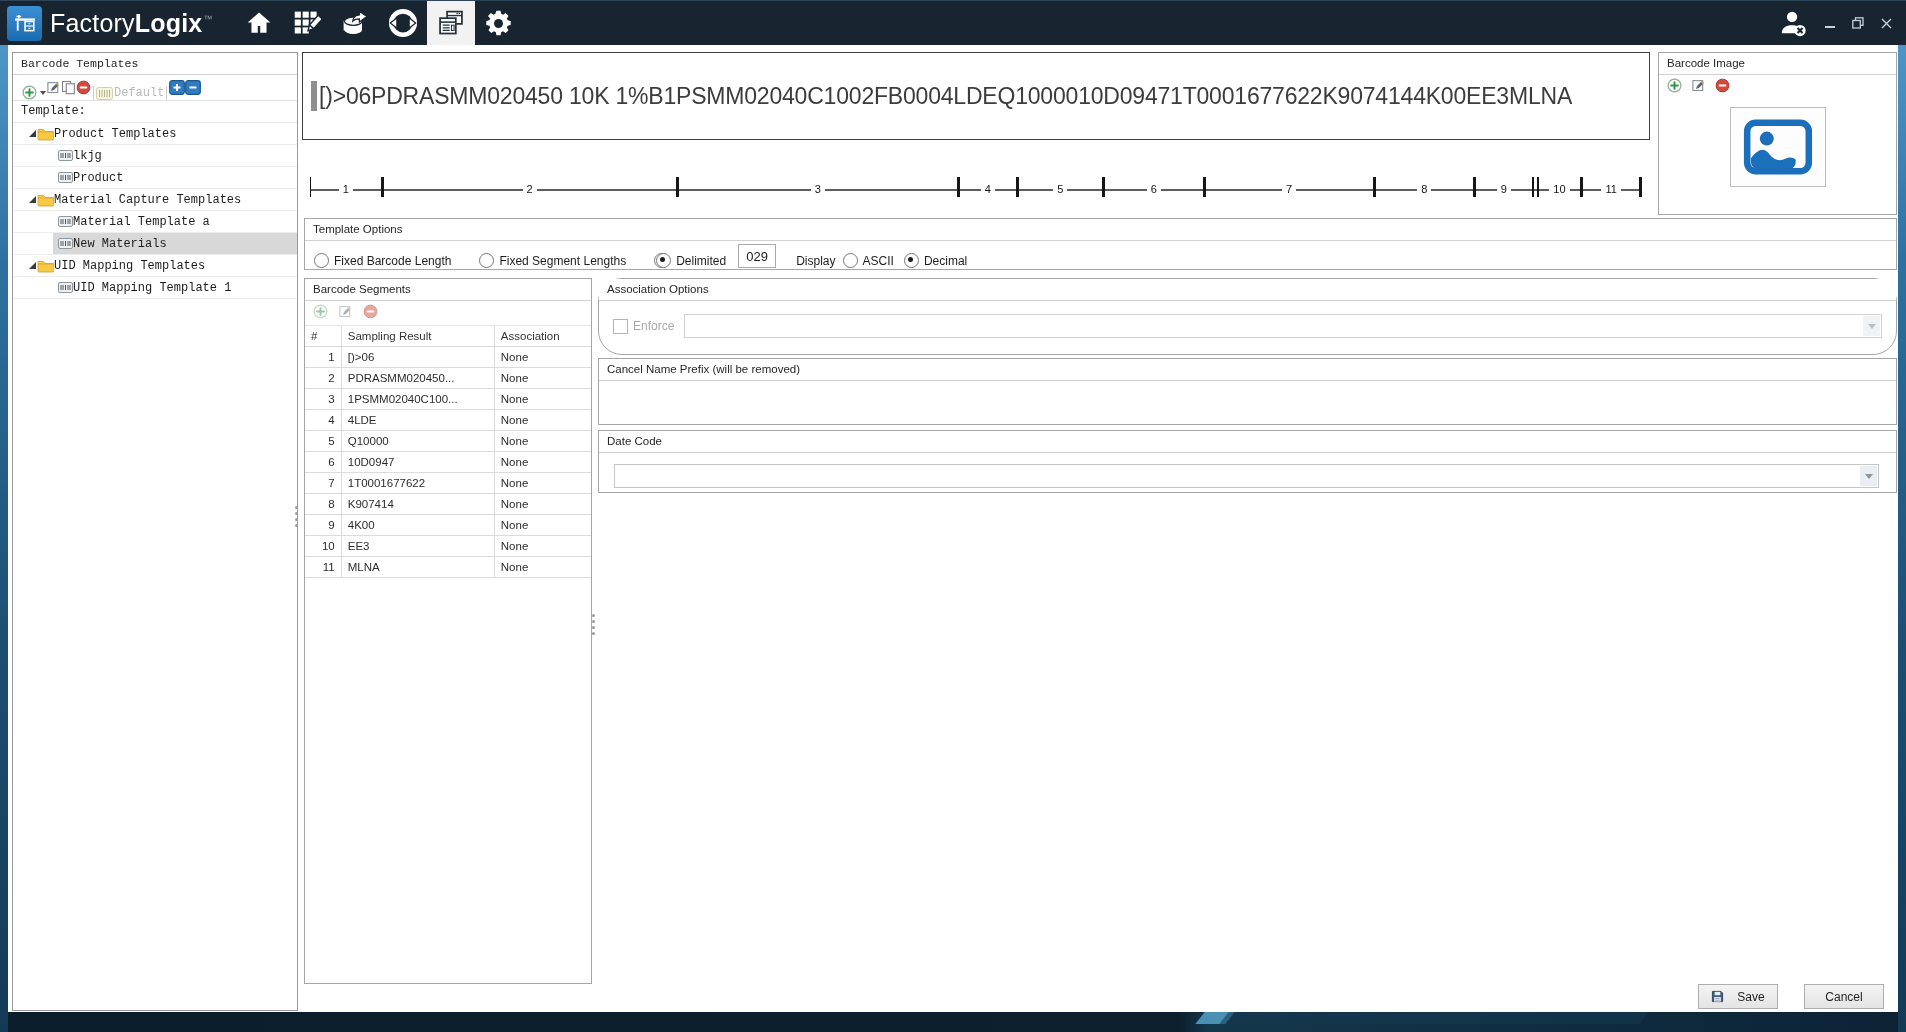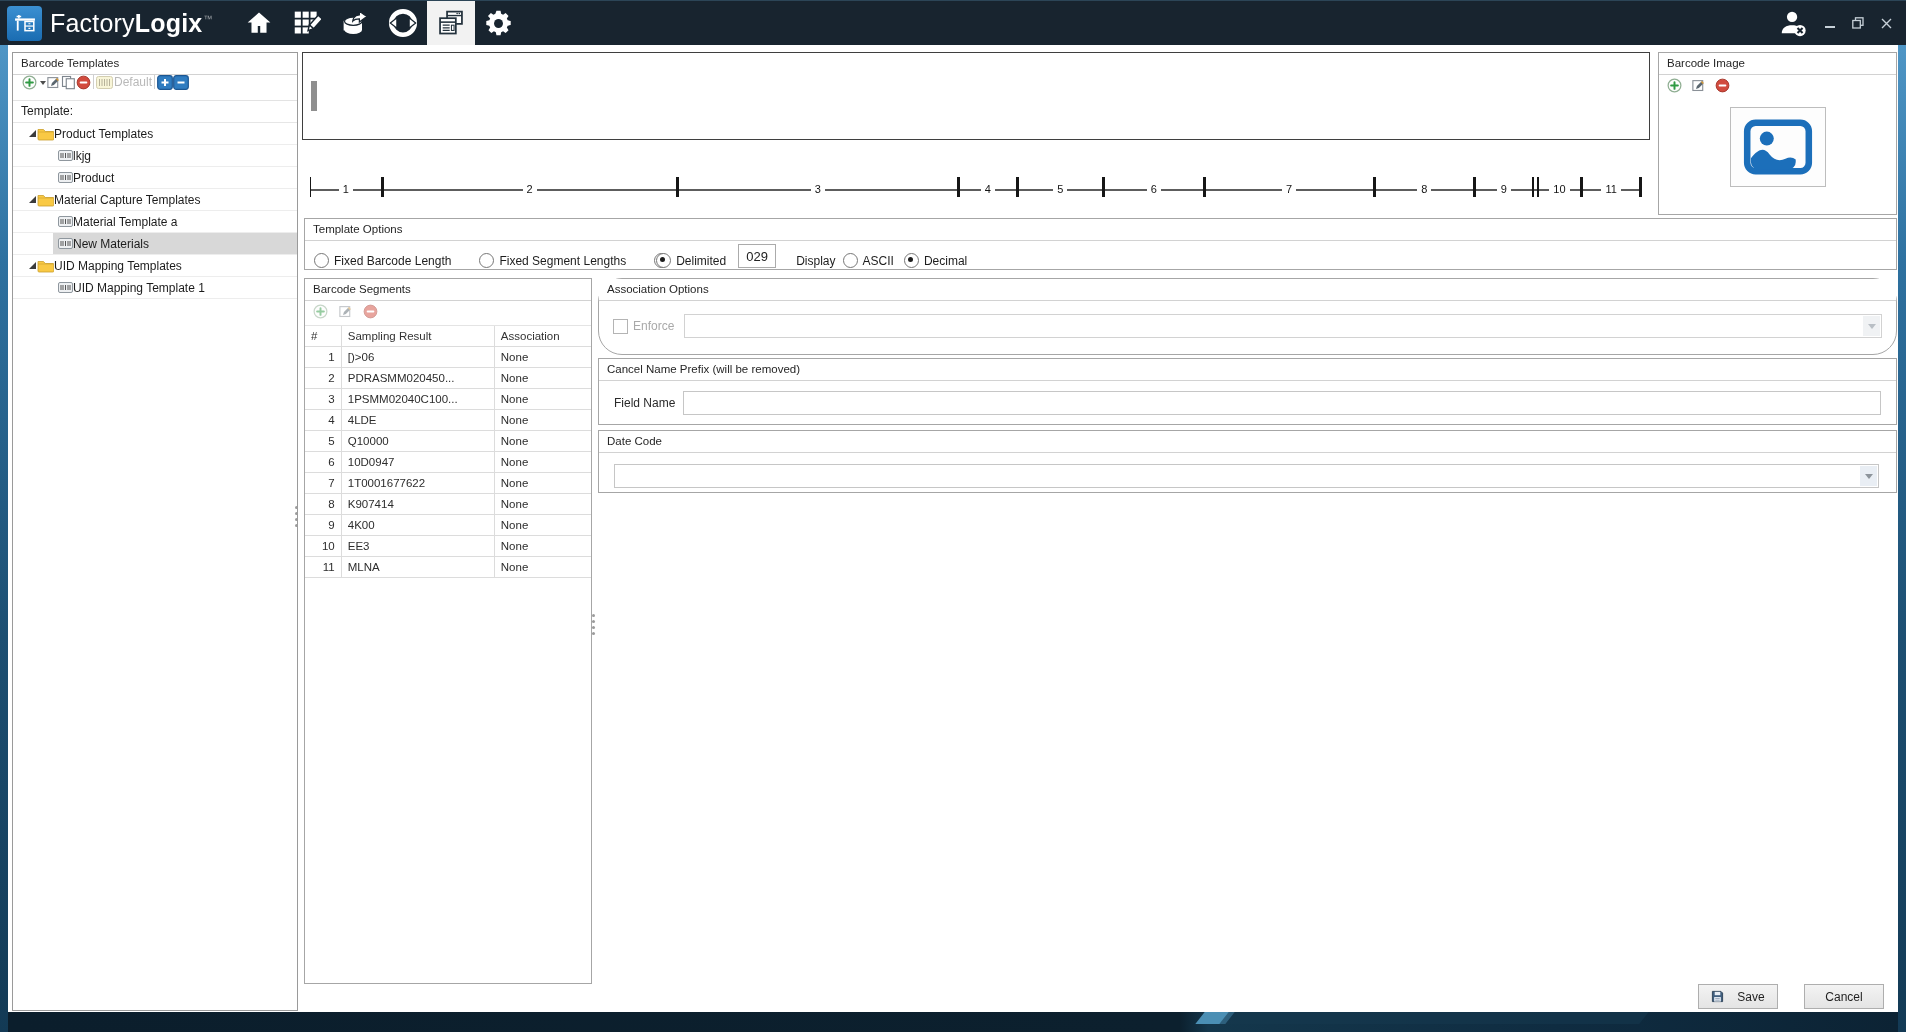--- a/index.html
+++ b/index.html
@@ -31,22 +31,22 @@
   .win-zone{margin-left:auto;display:flex;align-items:center;height:44px;}
   .user-tile{width:46px;height:44px;display:flex;align-items:center;justify-content:center;}
   .winbtn{width:28px;height:30px;display:flex;align-items:center;justify-content:center;}
   .minbar{width:10px;height:2px;background:#c6d0d8;margin-top:8px;}
 
   
   .panel{position:absolute;border:1px solid #a6a6a6;background:#fff;}
   .ptitle{height:21px;line-height:21px;padding-left:8px;font-size:11.5px;color:#262626;border-bottom:1px solid #d2d2d2;background:#fff;}
 
   
-  .sidebar{left:4px;top:8px;width:284px;bottom:1px;border-color:#9a9a9a;}
-  .side-toolbar{height:25px;display:flex;align-items:flex-start;padding-left:9px;border-bottom:1px solid #e3e3e3;}
+  .sidebar{left:4px;top:8px;width:284px;bottom:1px;border-color:#9a9a9a;font-family:Liberation Mono, monospace;}
+  .side-toolbar{height:25px;display:flex;align-items:flex-end;padding-left:9px;border-bottom:1px solid #e3e3e3;}
   .tsep{width:1px;height:14px;background:#cfcfcf;margin:0 2px;}
   .default-label{font-size:12px;color:#b9b9b9;margin-left:1px;}
   .tpl-label-row{height:21px;line-height:21px;padding-left:8px;font-size:12px;color:#1f1f1f;border-bottom:1px solid #e6e6e6;}
   .trow{height:21px;display:flex;align-items:center;border-bottom:1px solid #ededed;font-size:12px;color:#1c1c1c;position:relative;cursor:default;}
   .trow.folder{padding-left:15px;}
   .trow.item{padding-left:45px;}
   .trow.sel::before{content:'';position:absolute;left:40px;right:0;top:0;bottom:0;background:#d8d8d8;}
   .trow>*{position:relative;}
   .caret-down{width:0;height:0;border-left:3.5px solid transparent;border-right:3.5px solid transparent;border-top:4px solid #4d4d4d;}
 
@@ -352,20 +352,21 @@
       </svg>
       <span>UID Mapping Template 1</span>
     </div>
   </div>
 
   <div class="grip" style="left:287px;top:462px;"></div>
   <div class="grip" style="left:584px;top:570px;"></div>
 
   <div class="panel bc-box">
     <div class="bc-caret"></div>
+    <div class="bc-text">[)&gt;06PDRASMM020450 10K 1%B1PSMM02040C1002FB0004LDEQ1000010D09471T0001677622K9074144K00EE3MLNA</div>
   </div>
 
   <div class="ruler">
     <div class="rseg" style="flex-grow: 5;">
         <span>1</span>
       </div>
     <div class="rseg" style="flex-grow: 21;">
         <span>2</span>
       </div>
     <div class="rseg" style="flex-grow: 20;">
@@ -551,24 +552,20 @@
         <span></span>
         <span class="chev">
             <i></i>
           </span>
       </div>
     </div>
   </div>
 
   <div class="panel fieldpfx">
     <div class="ptitle">Cancel Name Prefix (will be removed)</div>
-    <div class="field-row">
-      <span class="flab">Field Name</span>
-      <input class="text-input" value="" style="">
-    </div>
   </div>
 
   <div class="panel datecode">
     <div class="ptitle">Date Code</div>
     <div class="dc-row">
       <div class="combo">
         <span></span>
         <span class="chev">
             <i></i>
           </span>

